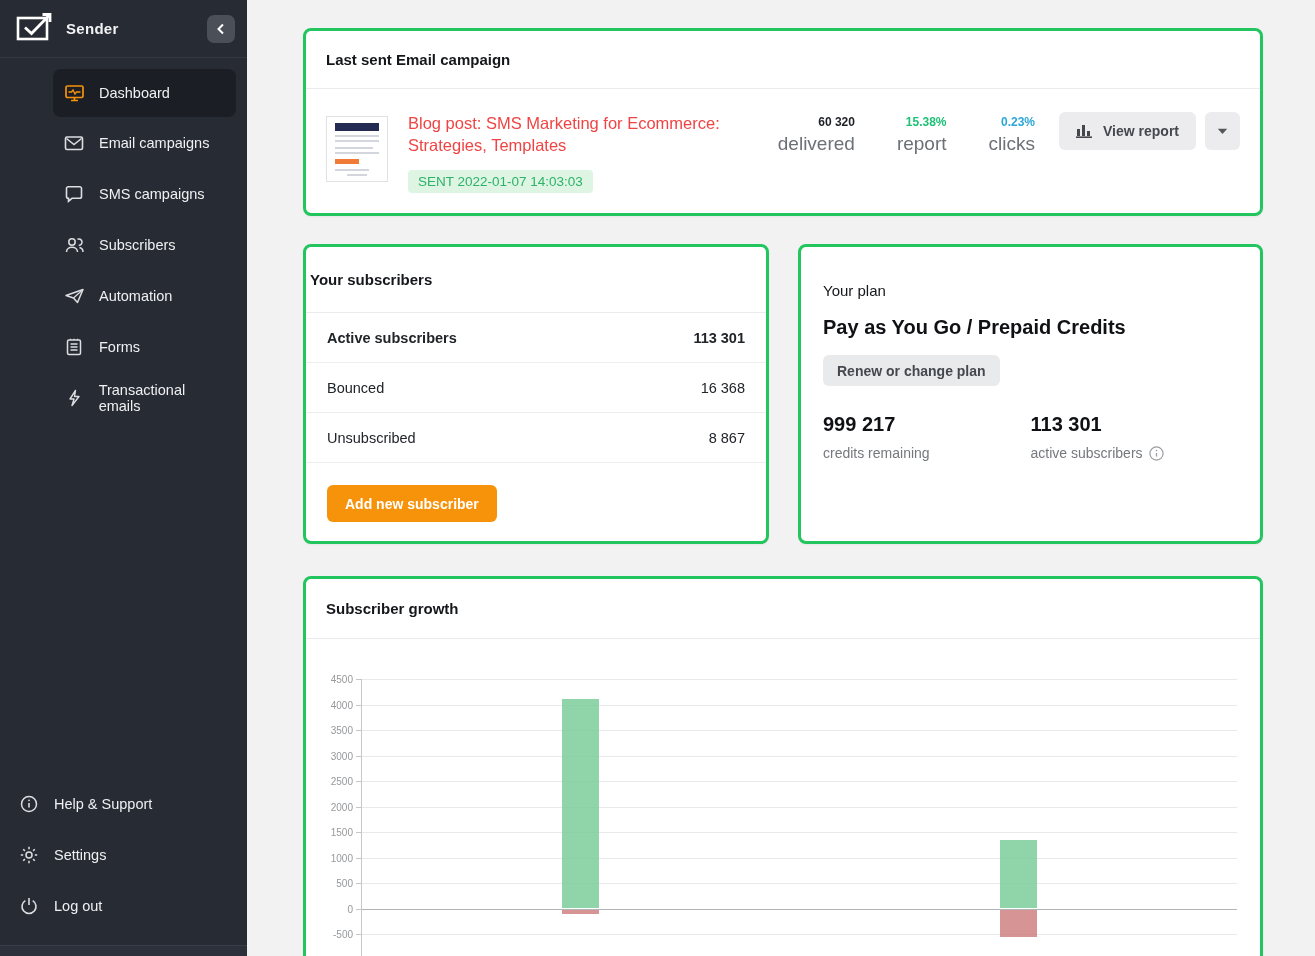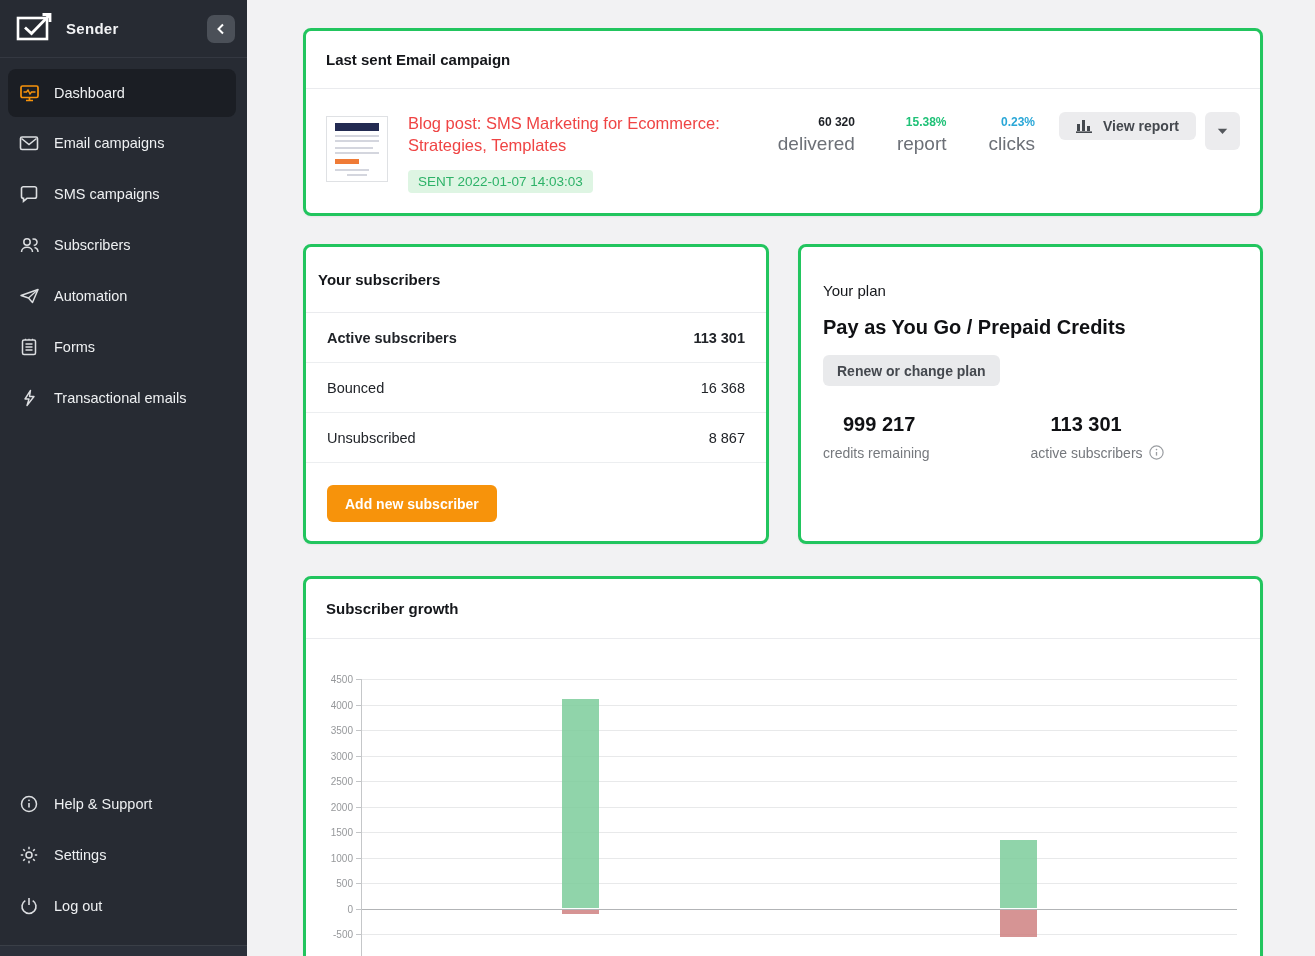--- a/index.html
+++ b/index.html
@@ -21,21 +21,21 @@
     padding:0 16px; position:relative;
     border-bottom:1px solid #343841;
   }
   .brand-name { font-size:15px; font-weight:700; letter-spacing:.3px; margin-left:12px; }
   .collapse-btn {
     position:absolute; right:12px; top:15px;
     width:28px; height:28px; border-radius:7px;
     background:#4b5058; display:flex; align-items:center; justify-content:center;
     cursor:pointer;
   }
-  .nav { padding-top:11px; }
+  .nav { padding-top:11px;padding-left:45px; }
   .nav-item {
     height:51px; display:flex; align-items:center;
     padding:0 18px; font-size:14.5px; cursor:pointer; color:#eef0f2;
   }
   .nav-item .icn { width:22px; margin-right:14px; display:flex; justify-content:center; align-items:center; }
   .nav-item.active {
     background:#1b1e24; border-radius:8px;
     margin:0 11px 0 8px; height:48px; padding:0 10px;
   }
   .sidebar-footer { margin-top:auto; }
@@ -69,32 +69,32 @@
   }
   .stats { display:flex; gap:42px; margin:6px 24px 0 0; }
   .stat { text-align:right; }
   .stat-value { font-size:12px; font-weight:700; }
   .stat-label { font-size:19px; color:#6c7077; margin-top:4px; }
   .stat-0 .stat-value { color:#1d2025; }
   .stat-1 .stat-value { color:#1fc177; }
   .stat-2 .stat-value { color:#2aa7d7; }
   .btn-group { display:flex; gap:9px; margin-top:3px; }
   .btn-report {
-    height:28px; background:#ececee; border-radius:6px;
+    height:38px; background:#ececee; border-radius:6px;
     display:flex; align-items:center; gap:10px; padding:0 17px;
     font-size:14px; font-weight:700; color:#44484e; cursor:pointer; white-space:nowrap;
   }
   .btn-caret {
     width:35px; height:38px; background:#ececee; border-radius:6px;
     display:flex; align-items:center; justify-content:center; cursor:pointer;
   }
   
   .cards-row { display:flex; gap:29px; margin-top:28px; }
   .card-subscribers { width:466px; height:300px; }
-  .card-subscribers .card-header { height:66px; padding:0 12px; }
+  .card-subscribers .card-header { height:66px; padding:0 4px; }
   .sub-row {
     height:50px; display:flex; justify-content:space-between; align-items:center;
     padding:0 21px; border-bottom:1px solid #eceef0; font-size:14.5px; color:#212429;
   }
   .sub-row.bold { font-weight:700; }
   .sub-btn-area { padding:22px 21px; }
   .btn-orange {
     display:inline-flex; align-items:center; height:37px; padding:0 18px;
     background:#f7930b; border:none; border-radius:6px;
     color:#fff; font-weight:700; font-size:14px; cursor:pointer;
@@ -104,22 +104,22 @@
   .plan-header { height:60px; display:flex; align-items:flex-end; padding-bottom:8px; font-size:15px; font-weight:400; color:#15171b; }
   .plan-name { font-size:20px; font-weight:700; color:#101114; margin-top:9px; }
   .btn-renew {
     margin-top:16px; display:inline-flex; align-items:center; height:31px; padding:0 14px;
     background:#e9eaec; border:none; border-radius:6px;
     font-size:14px; font-weight:700; color:#44484e; cursor:pointer;
     font-family:"Liberation Sans", sans-serif;
   }
   .plan-metrics { display:flex; margin-top:27px; }
   .metric { width:231px; }
-  .metric-value { font-size:20px; font-weight:700; color:#101114;margin-left:20px; }
-  .metric-label { font-size:14px; color:#75787d; margin-top:9px; display:flex; align-items:flex-start; gap:6px; }
+  .metric-value { font-size:20px; font-weight:700; color:#101114; }
+  .metric-label { font-size:14px; color:#75787d; margin-top:9px; display:flex; align-items:flex-end; gap:6px; }
   
   .card-growth { margin-top:32px; height:600px; }
   .card-growth .card-header { height:60px; }
   .chart-area { padding:40px 23px 0 55px; }
   .plot { position:relative; height:330px; }
   .gridline { position:absolute; left:0; right:0; height:1px; background:#e8e9ea; }
   .gridline.zero { background:#b2b4b6; }
   .tick { position:absolute; left:-5px; width:5px; height:1px; background:#c3c5c7; }
   .ylabel {
     position:absolute; right:calc(100% + 8px); transform:translateY(-50%);

